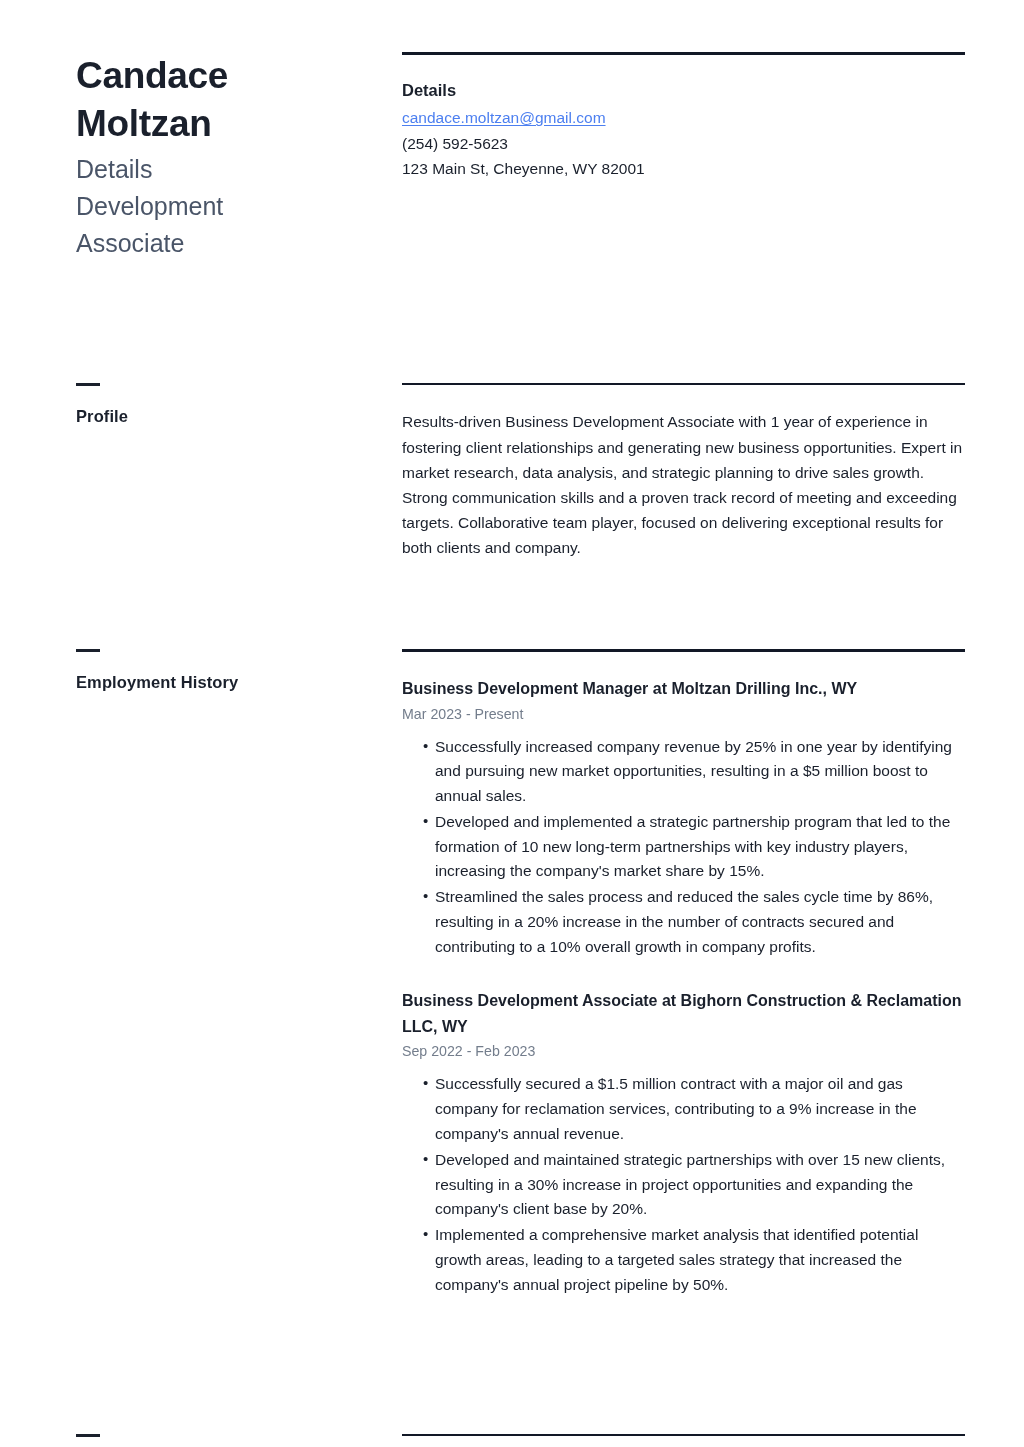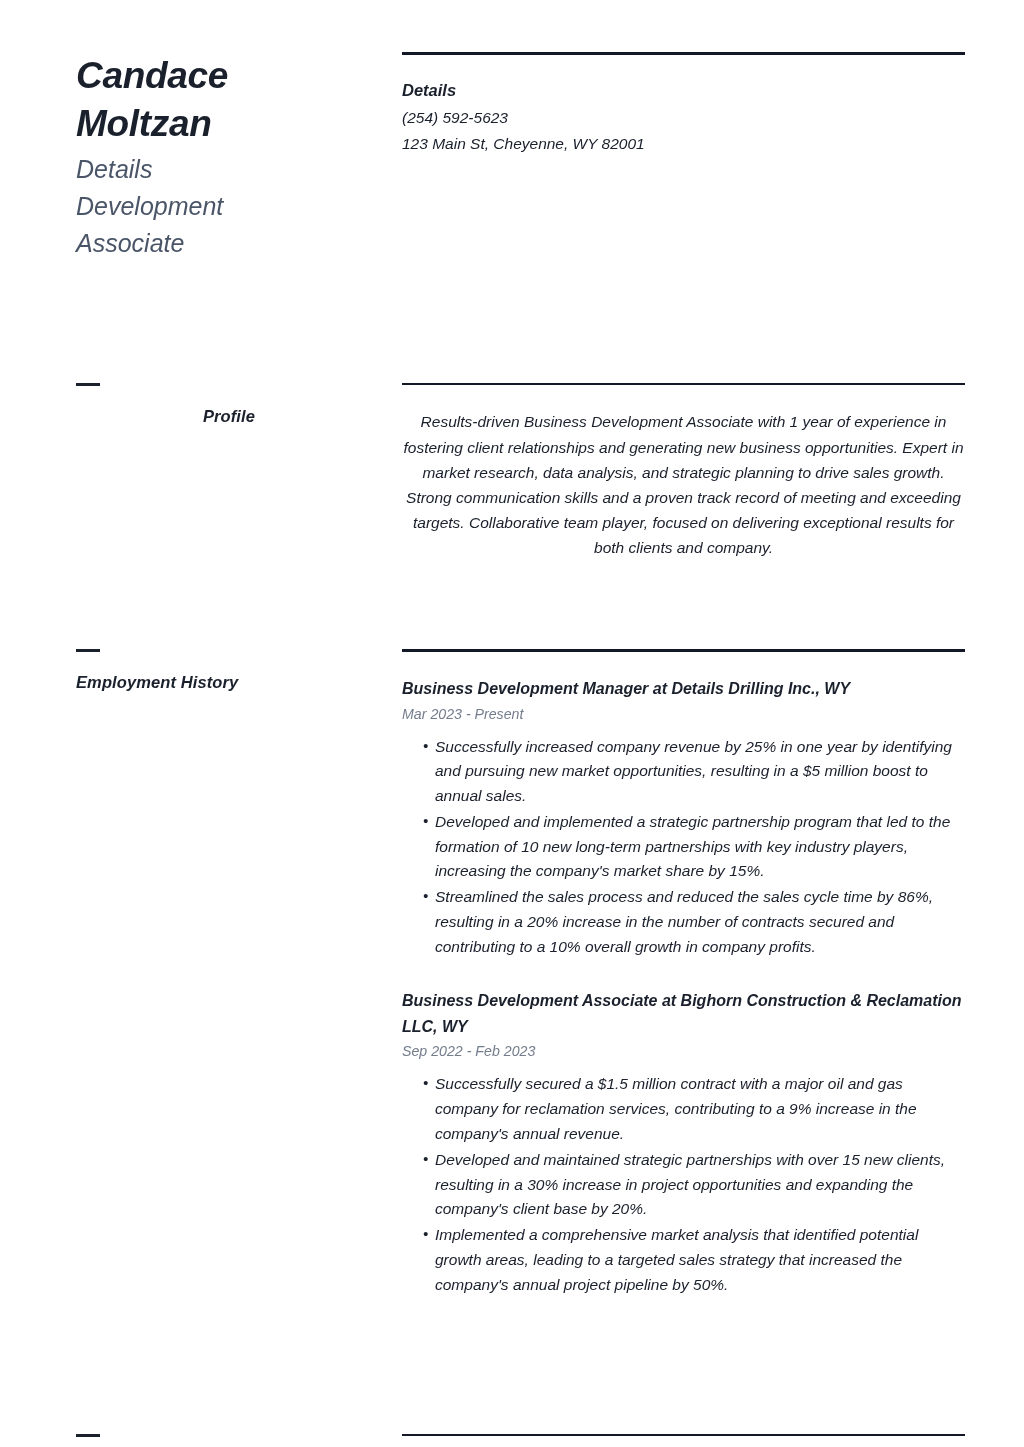--- a/index.html
+++ b/index.html
@@ -23,21 +23,20 @@
     min-height: 1447px;
     padding: 0;
   }
 
   
   .section {
     display: flex;
     align-items: flex-start;
     padding-left: 76px;
     padding-right: 59px;
-    font-style: italic;
   }
   .col-left {
     width: 326px;          
     flex: 0 0 326px;
     padding-right: 20px;
   }
   .col-right {
     flex: 1 1 auto;
     width: 563px;          
   }
@@ -146,21 +145,21 @@
     content: "\2022";
     position: absolute;
     left: -12px;
     top: -1px;
     font-size: 15px;
     color: #1a202c;
   }
 
   
   .sec-header   { }
-  .sec-profile  { margin-top: 121px; text-align: center; }
+  .sec-profile  { margin-top: 121px; }
   .sec-employment { margin-top: 89px; }
   .sec-education  { margin-top: 135px; }
 </style>
 </head>
 <body>
 
 <div class="page">
 
   <div class="section sec-header header">
 
@@ -168,20 +167,23 @@
       <h1 class="name">
         <span>Candace</span>
         <span>Moltzan</span>
       </h1>
       <div class="job-title">Details Development Associate</div>
     </div>
 
     <div class="col-right">
       <div class="rule"></div>
       <div class="block-title">Details</div>
+      <div class="detail-line">
+        <a class="link" href="#">candace.moltzan@gmail.com</a>
+      </div>
       <div class="detail-line">(254) 592-5623</div>
       <div class="detail-line">123 Main St, Cheyenne, WY 82001</div>
     </div>
 
   </div>
 
   <div class="section sec-profile">
 
     <div class="col-left">
       <div class="dash"></div>
@@ -199,21 +201,21 @@
 
     <div class="col-left">
       <div class="dash"></div>
       <div class="side-label">Employment History</div>
     </div>
 
     <div class="col-right">
       <div class="rule"></div>
 
       <div class="entry">
-        <div class="entry-title">Business Development Manager at Details Drilling Inc., WY</div>
+        <div class="entry-title">Business Development Manager at Moltzan Drilling Inc., WY</div>
         <div class="entry-date">Mar 2023 - Present</div>
         <ul class="bullets">
           <li>Successfully increased company revenue by 25% in one year by identifying and pursuing new market opportunities, resulting in a $5 million boost to annual sales.</li>
           <li>Developed and implemented a strategic partnership program that led to the formation of 10 new long-term partnerships with key industry players, increasing the company's market share by 15%.</li>
           <li>Streamlined the sales process and reduced the sales cycle time by 86%, resulting in a 20% increase in the number of contracts secured and contributing to a 10% overall growth in company profits.</li>
         </ul>
       </div>
 
       <div class="entry">
         <div class="entry-title">Business Development Associate at Bighorn Construction &amp; Reclamation LLC, WY</div>

